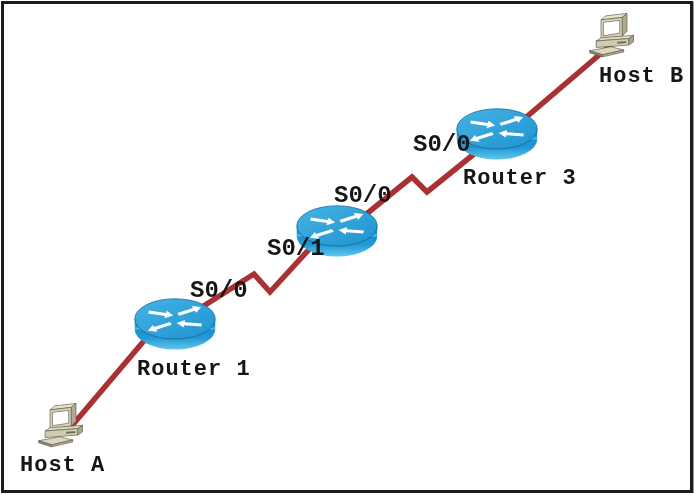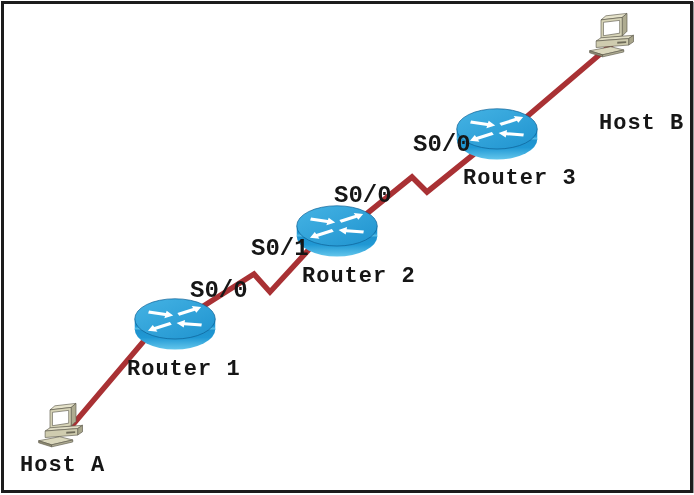--- a/index.html
+++ b/index.html
@@ -93,21 +93,21 @@
       <rect x="2" y="26" width="92" height="12" fill="url(#cylSide1)"></rect>
       <ellipse cx="48" cy="26" rx="46" ry="23" fill="url(#cylTop1)" stroke="#0d6296" stroke-width="0.8"></ellipse>
       <g fill="#ffffff">
         <path d="M-15,-2.8 L7,-2.8 L7,-7 L17,0 L7,7 L7,2.8 L-15,2.8 Z" transform="translate(31,20) scale(0.9,0.62) rotate(12)"></path>
         <path d="M-15,-2.8 L7,-2.8 L7,-7 L17,0 L7,7 L7,2.8 L-15,2.8 Z" transform="translate(64,17) scale(0.9,0.62) rotate(-25)"></path>
         <path d="M-15,-2.8 L7,-2.8 L7,-7 L17,0 L7,7 L7,2.8 L-15,2.8 Z" transform="translate(31,35) scale(0.9,0.62) rotate(155)"></path>
         <path d="M-15,-2.8 L7,-2.8 L7,-7 L17,0 L7,7 L7,2.8 L-15,2.8 Z" transform="translate(65,32) scale(0.9,0.62) rotate(187)"></path>
       </g>
     </svg>
   </div>
-  <div class="node-label" style="left:123px; top:353px;text-align:center;">Router 1</div>
+  <div class="node-label" style="left:133px; top:353px;text-align:center;">Router 1</div>
   <div class="if-label" style="left:186px; top:273px;">S0/0</div>
 
   <div class="node" style="left:291px; top:199px; width:84px; height:58px;">
     <svg width="84" height="58" viewBox="0 0 96 66">
       <defs>
         <linearGradient id="cylSide2" x1="0" y1="0" x2="0" y2="1">
           <stop offset="0%" stop-color="#0f6fa5"></stop>
           <stop offset="25%" stop-color="#1b89c4"></stop>
           <stop offset="70%" stop-color="#2098d4"></stop>
           <stop offset="100%" stop-color="#63c6ec"></stop>
@@ -121,22 +121,21 @@
       <rect x="2" y="26" width="92" height="12" fill="url(#cylSide2)"></rect>
       <ellipse cx="48" cy="26" rx="46" ry="23" fill="url(#cylTop2)" stroke="#0d6296" stroke-width="0.8"></ellipse>
       <g fill="#ffffff">
         <path d="M-15,-2.8 L7,-2.8 L7,-7 L17,0 L7,7 L7,2.8 L-15,2.8 Z" transform="translate(31,20) scale(0.9,0.62) rotate(12)"></path>
         <path d="M-15,-2.8 L7,-2.8 L7,-7 L17,0 L7,7 L7,2.8 L-15,2.8 Z" transform="translate(64,17) scale(0.9,0.62) rotate(-25)"></path>
         <path d="M-15,-2.8 L7,-2.8 L7,-7 L17,0 L7,7 L7,2.8 L-15,2.8 Z" transform="translate(31,35) scale(0.9,0.62) rotate(155)"></path>
         <path d="M-15,-2.8 L7,-2.8 L7,-7 L17,0 L7,7 L7,2.8 L-15,2.8 Z" transform="translate(65,32) scale(0.9,0.62) rotate(187)"></path>
       </g>
     </svg>
   </div>
-  <div class="node-label" style="left:298px; top:260px;">Router 2</div>
-  <div class="if-label" style="left:247px; top:231px;">S0/1</div>
+  <div class="if-label" style="left:263px; top:231px;">S0/1</div>
   <div class="if-label" style="left:330px; top:178px;">S0/0</div>
 
   <div class="node" style="left:451px; top:102px; width:84px; height:58px;">
     <svg width="84" height="58" viewBox="0 0 96 66">
       <defs>
         <linearGradient id="cylSide3" x1="0" y1="0" x2="0" y2="1">
           <stop offset="0%" stop-color="#0f6fa5"></stop>
           <stop offset="25%" stop-color="#1b89c4"></stop>
           <stop offset="70%" stop-color="#2098d4"></stop>
           <stop offset="100%" stop-color="#63c6ec"></stop>
@@ -173,15 +172,15 @@
         <polygon points="50,37 56,33 56,41 50,45" fill="#a8a58a"></polygon>
         <polygon points="10,40 50,37 50,45 10,48" fill="#cfccaf"></polygon>
         <polygon points="36,41 47,40.2 47,42.6 36,43.4" fill="#6e6b59" stroke="none"></polygon>
 
         <polygon points="2,52 28,47 44,51 18,57" fill="#dbd8bd"></polygon>
         <polygon points="2,52 18,57 18,59.5 2,54.5" fill="#8f8c72"></polygon>
         <polygon points="18,57 44,51 44,53.5 18,59.5" fill="#b3b096"></polygon>
       </g>
     </svg>
   </div>
-  <div class="node-label" style="left:595px; top:60px;margin-top:47px;">Host B</div>
+  <div class="node-label" style="left:595px; top:60px;">Host B</div>
 
 </div>
 
 </body></html>

